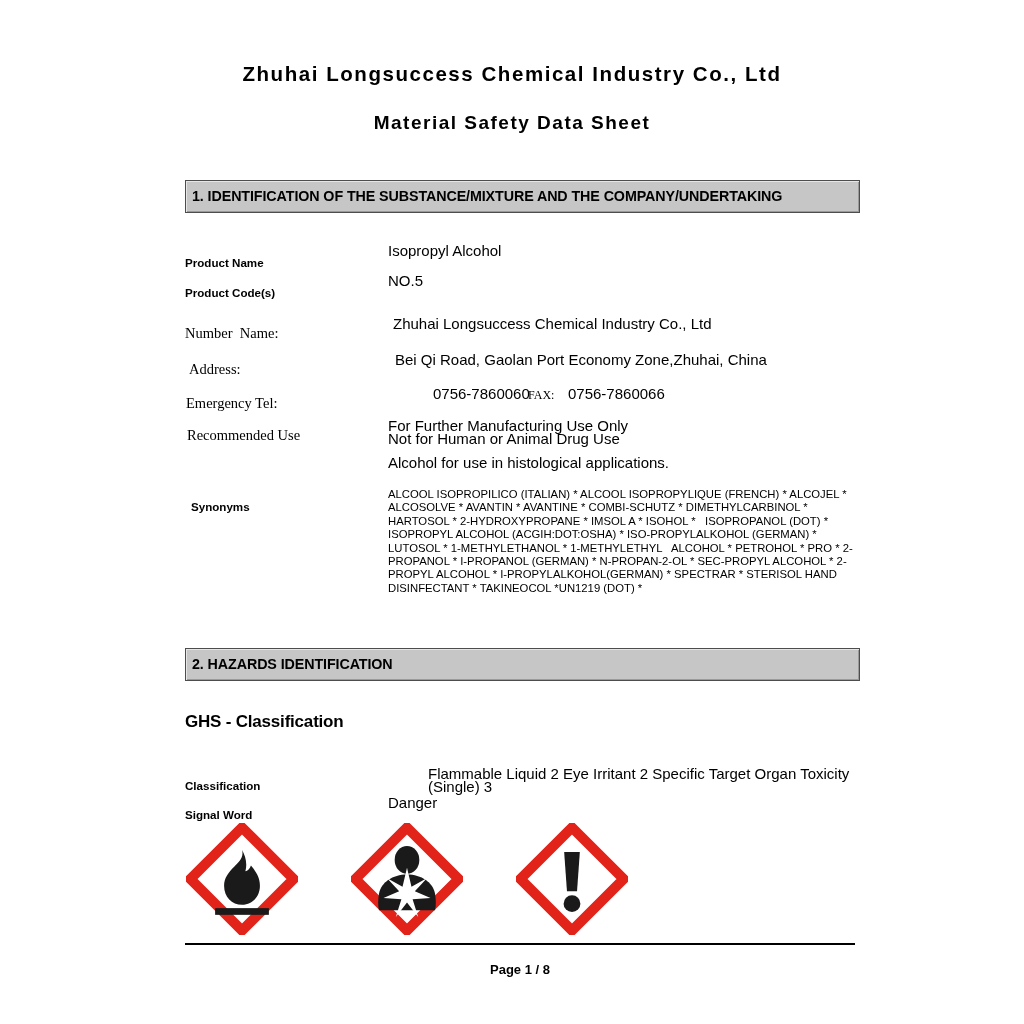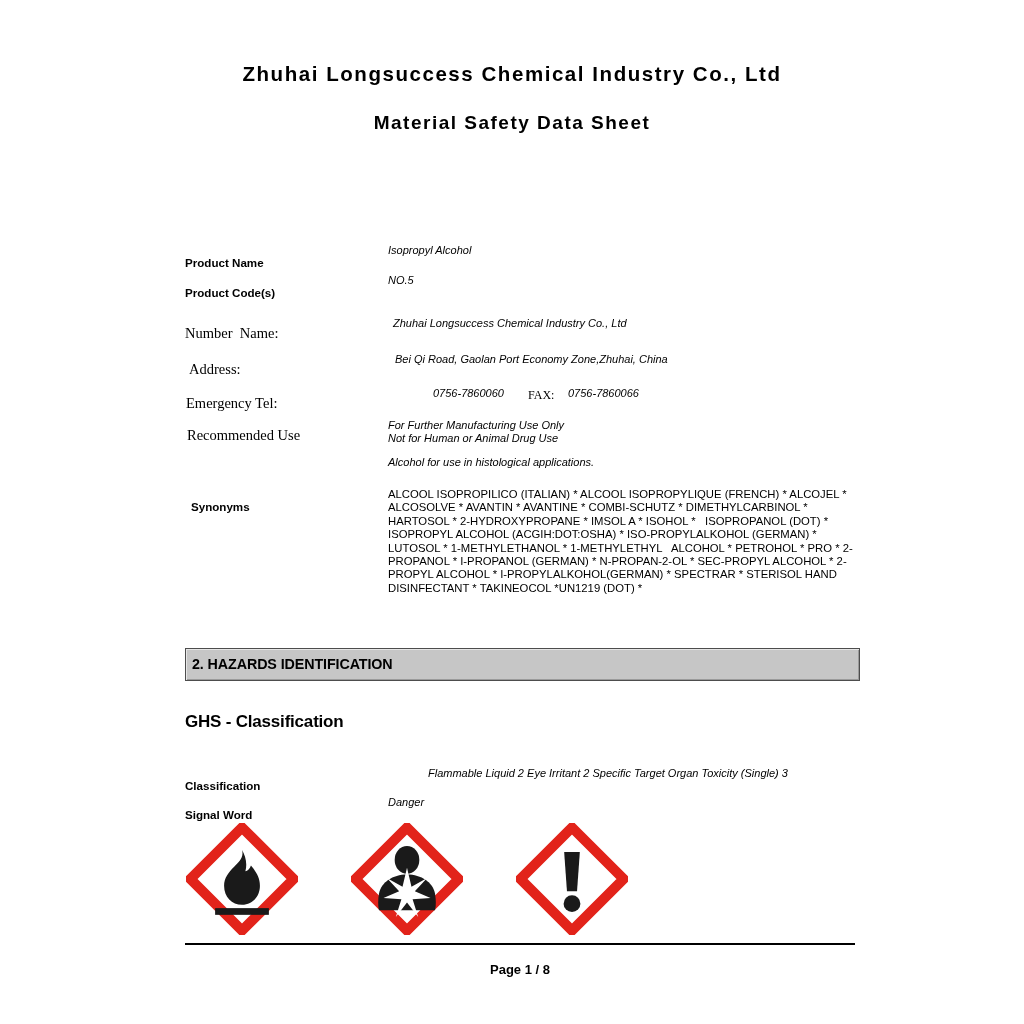--- a/index.html
+++ b/index.html
@@ -94,23 +94,22 @@
   .k-sans {
     font-weight: bold;
     font-size: 11.6px;
   }
   .k-serif {
     font-family: "Liberation Serif", serif;
     font-size: 14.5px;
     font-weight: normal;
   }
   .v-sans {
-    font-size: 11px;
+    font-size: 15px;
     line-height: 13.4px;
-    font-style: italic;
   }
   .v-serif-sc {
     font-family: "Liberation Serif", serif;
     font-size: 12px;
     font-variant: small-caps;
   }
 
   .synonyms-val {
     font-size: 11.3px;
     line-height: 13.4px;
@@ -164,20 +163,21 @@
 </style>
 </head>
 <body>
 
 <div class="page">
 
 
   <div class="doc-title doc-title-1">Zhuhai Longsuccess Chemical Industry Co., Ltd</div>
   <div class="doc-title doc-title-2">Material Safety Data Sheet</div>
 
+  <div class="section-bar" id="section-bar-1">1. IDENTIFICATION OF THE SUBSTANCE/MIXTURE AND THE COMPANY/UNDERTAKING</div>
 
   <div class="field" style="top:244px;">
     <span class="k k-sans">Product Name</span>
     <span class="v v-sans" style="left:203px;">Isopropyl Alcohol</span>
   </div>
 
   <div class="field" style="top:274px;">
     <span class="k k-sans">Product Code(s)</span>
     <span class="v v-sans" style="left:203px;">NO.5</span>
   </div>

